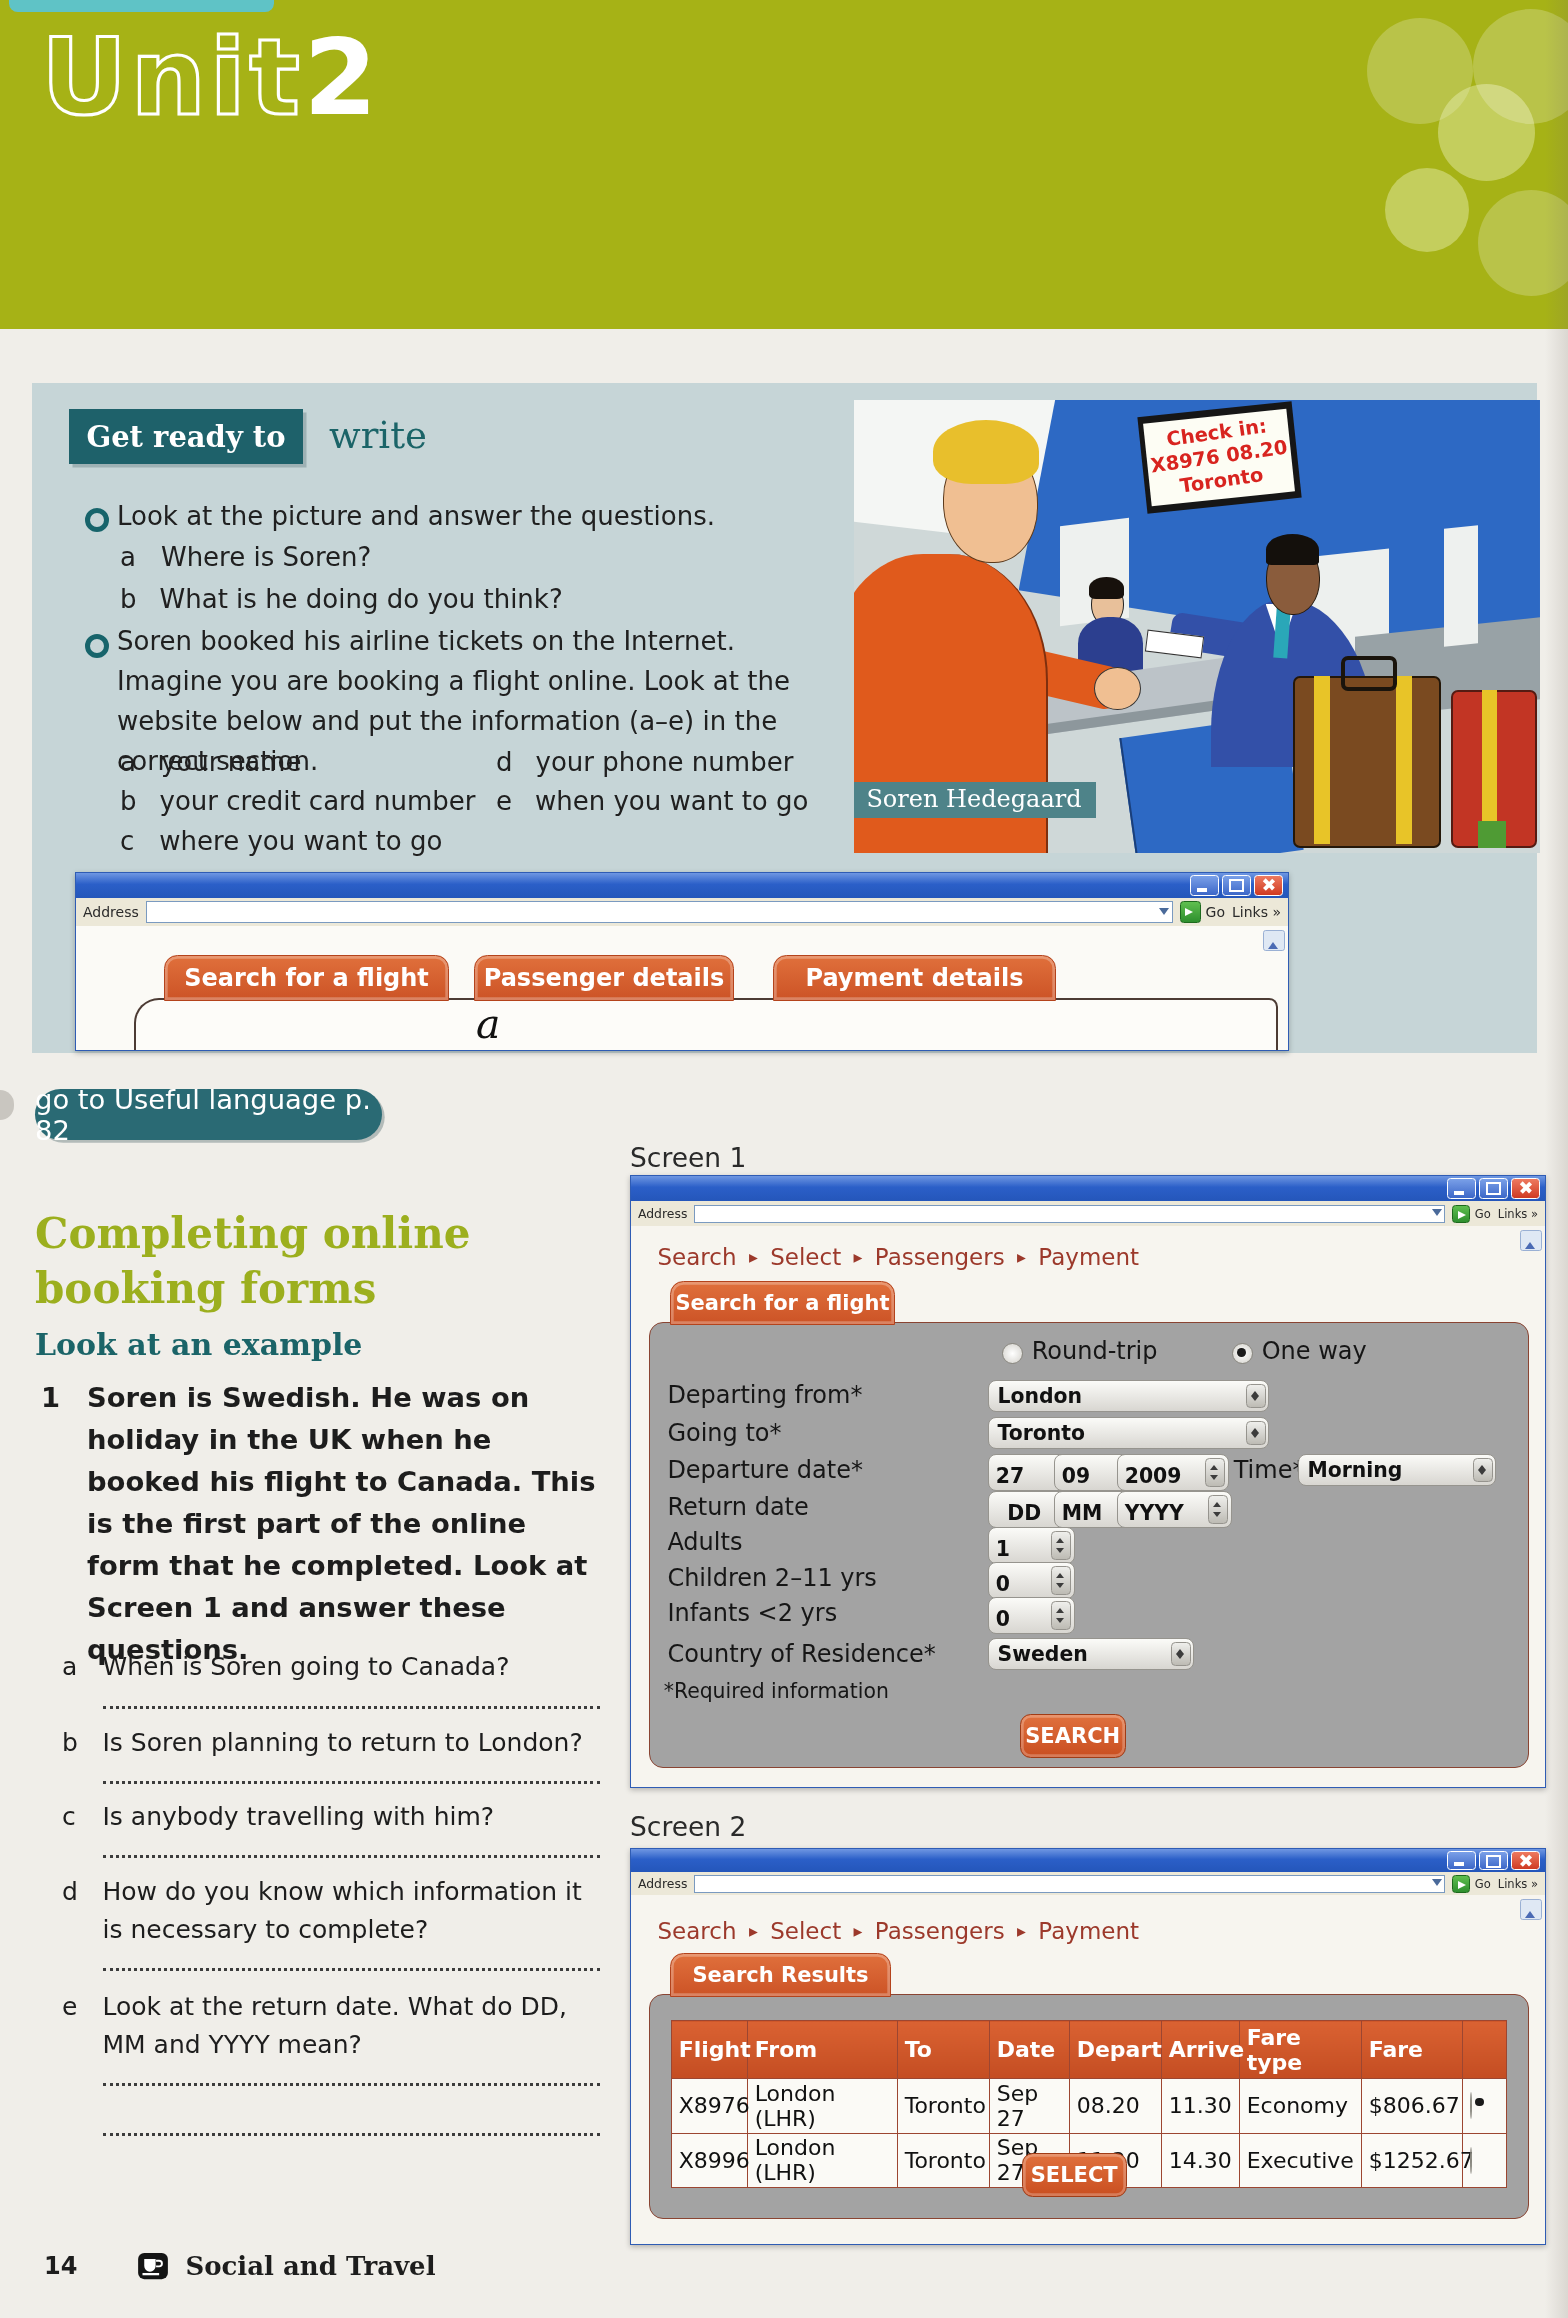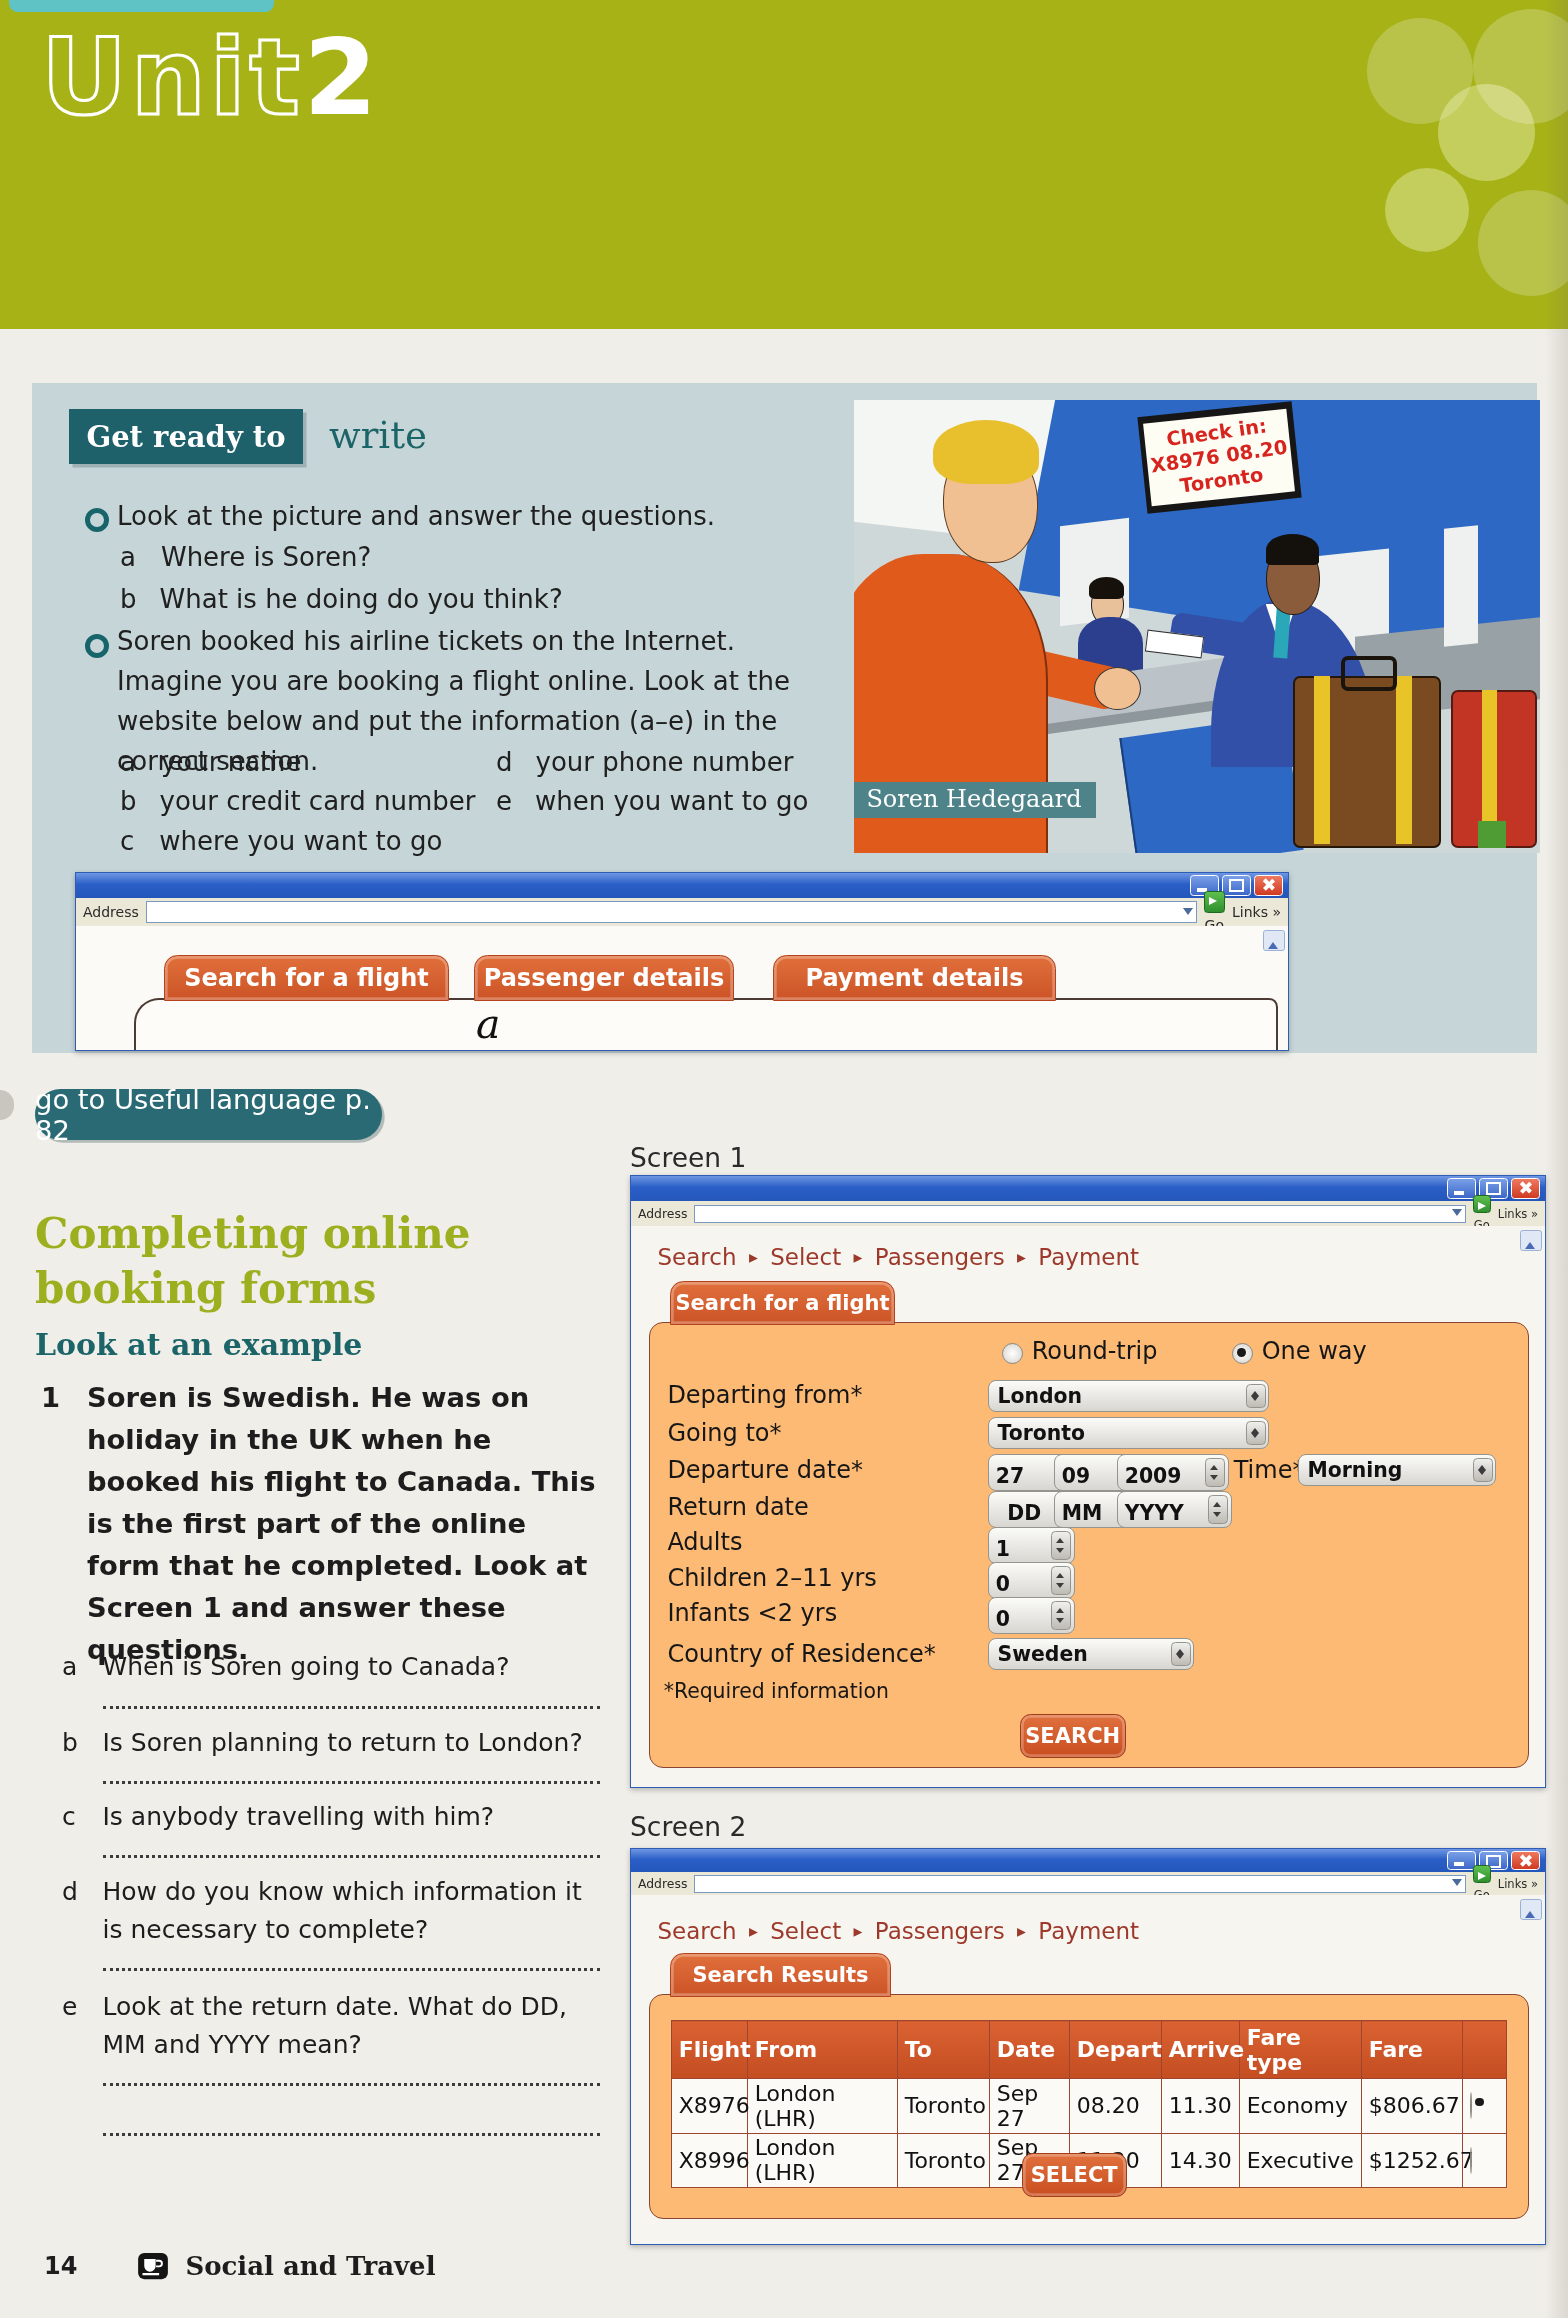--- a/index.html
+++ b/index.html
@@ -50,33 +50,33 @@
   .winbtn.min::after{content:"";position:absolute;left:5.3px;bottom:3.5px;width:10.6px;height:3.5px;background:#fff;}
   .winbtn.max::after{content:"";position:absolute;left:6.2px;top:3.5px;width:10.6px;height:8.8px;border:2.7px solid #fff;}
   .winbtn.close::before,.winbtn.close::after{content:"";position:absolute;left:11.5px;top:2.7px;width:3.5px;height:13.3px;background:#fff;}
   .winbtn.close::before{transform:rotate(45deg);}
   .winbtn.close::after{transform:rotate(-45deg);}
   .addressbar{position:absolute;left:0;right:0;background:#ece8d8;border-bottom:1.8px solid #8a877c;
               display:flex;align-items:center;padding:0 7px;gap:7px;}
   .addr-label{font-size:14px;color:#2a2a2a;}
   .addr-input{flex:1;height:19.5px;background:#fff;border:0.9px solid #7a9ac0;position:relative;}
   .addr-drop{position:absolute;right:2.7px;top:5.3px;width:0;height:0;border:5.3px solid transparent;border-top:7px solid #4a6a9a;}
-  .go-btn{display:flex;align-items:center;gap:4.4px;font-size:14px;color:#2a2a2a;flex-direction:column;}
+  .go-btn{display:flex;align-items:center;gap:4.4px;font-size:14px;color:#2a2a2a;}
   .go-icon{width:19.5px;height:19.5px;background:linear-gradient(#5fbf4f,#2e8f2e);border:0.9px solid #1d6a1d;border-radius:3.5px;position:relative;}
   .go-icon::after{content:"";position:absolute;left:4.4px;top:5.3px;width:0;height:0;border:4.4px solid transparent;border-left:8px solid #fff;}
   .links{font-size:14px;color:#2a2a2a;}
   .bcontent{position:absolute;left:0;right:0;bottom:0;background:#f7f5ef;overflow:hidden;}
   .scrollup{position:absolute;right:3.5px;top:3.5px;width:19.5px;height:19.5px;background:#dfe8f4;border:0.9px solid #9ab0d4;border-radius:2.7px;}
   .scrollup::after{content:"";position:absolute;left:4.4px;top:6.2px;border:5.3px solid transparent;border-bottom:7px solid #4a6ab4;}
 
   
   .otab{position:absolute;background:linear-gradient(#e0703c,#cc5326);border:1.8px solid #b4431c;
         border-radius:13.3px 13.3px 0 0;color:#fff;font-weight:bold;font-size:24px;
         display:flex;align-items:center;justify-content:center;box-shadow:inset 0 0 0 2.7px rgba(255,255,255,.28);z-index:3;}
-  .formpanel{position:absolute;background:#fdba74;border:1.8px solid #8a4432;border-radius:14px;z-index:2;}
+  .formpanel{position:absolute;background:#a3a3a3;border:1.8px solid #8a4432;border-radius:14px;z-index:2;}
   .crumb{position:absolute;display:flex;align-items:center;gap:12.4px;font-size:23px;color:#9c392b;}
   .crumb .arr{font-size:17.7px;}
   .flabel{position:absolute;font-size:24px;color:#161616;}
   .sel,.step{position:absolute;background:linear-gradient(#fbfbf8,#d8d6d1);border:1.8px solid #96948e;
              border-radius:8px;display:flex;align-items:center;font-weight:bold;font-size:20.4px;color:#111;}
   .sel{height:30px;padding:0 30px 0 8.8px;}
   .step{height:28px;padding:7px 25px 0 7px;}
   .spin{position:absolute;right:2.7px;top:2.7px;bottom:2.7px;width:17.7px;background:linear-gradient(#efefec,#bdbbb4);
         border:0.9px solid #96948e;border-radius:4.4px;}
   .spin::before{content:"";position:absolute;left:3.5px;top:2.7px;border:4.4px solid transparent;border-bottom:5.3px solid #3c3c3c;}

